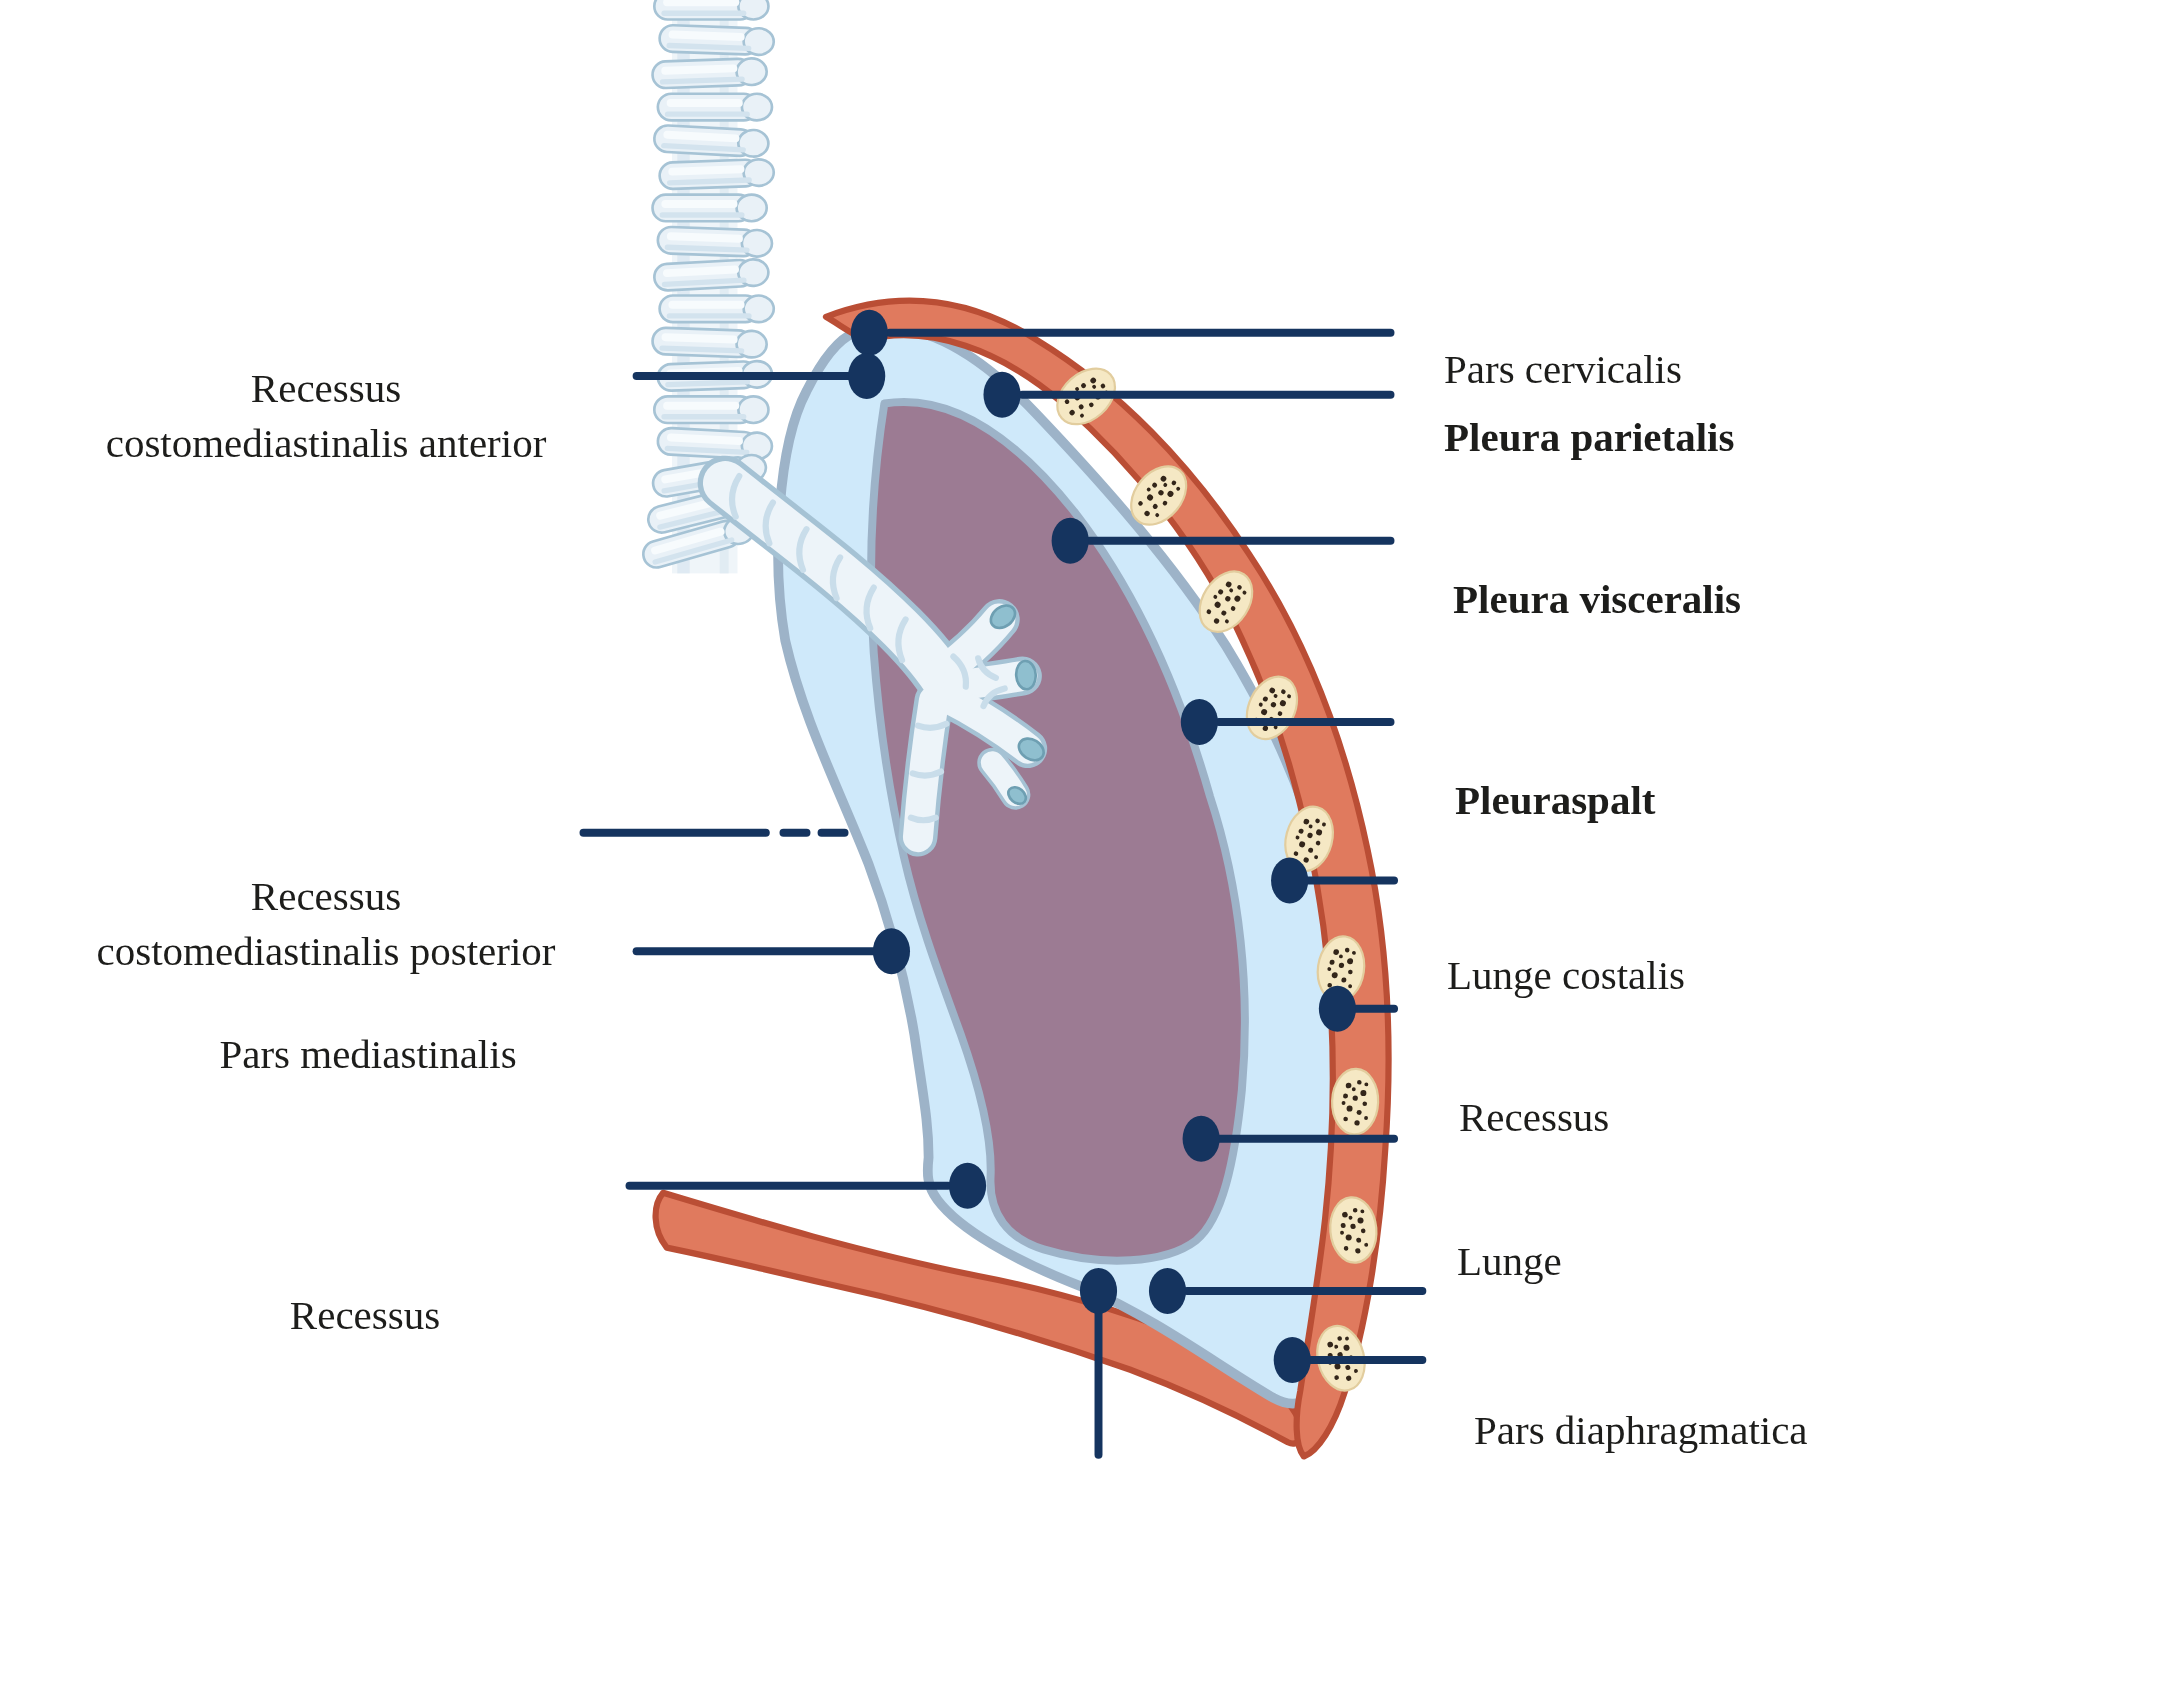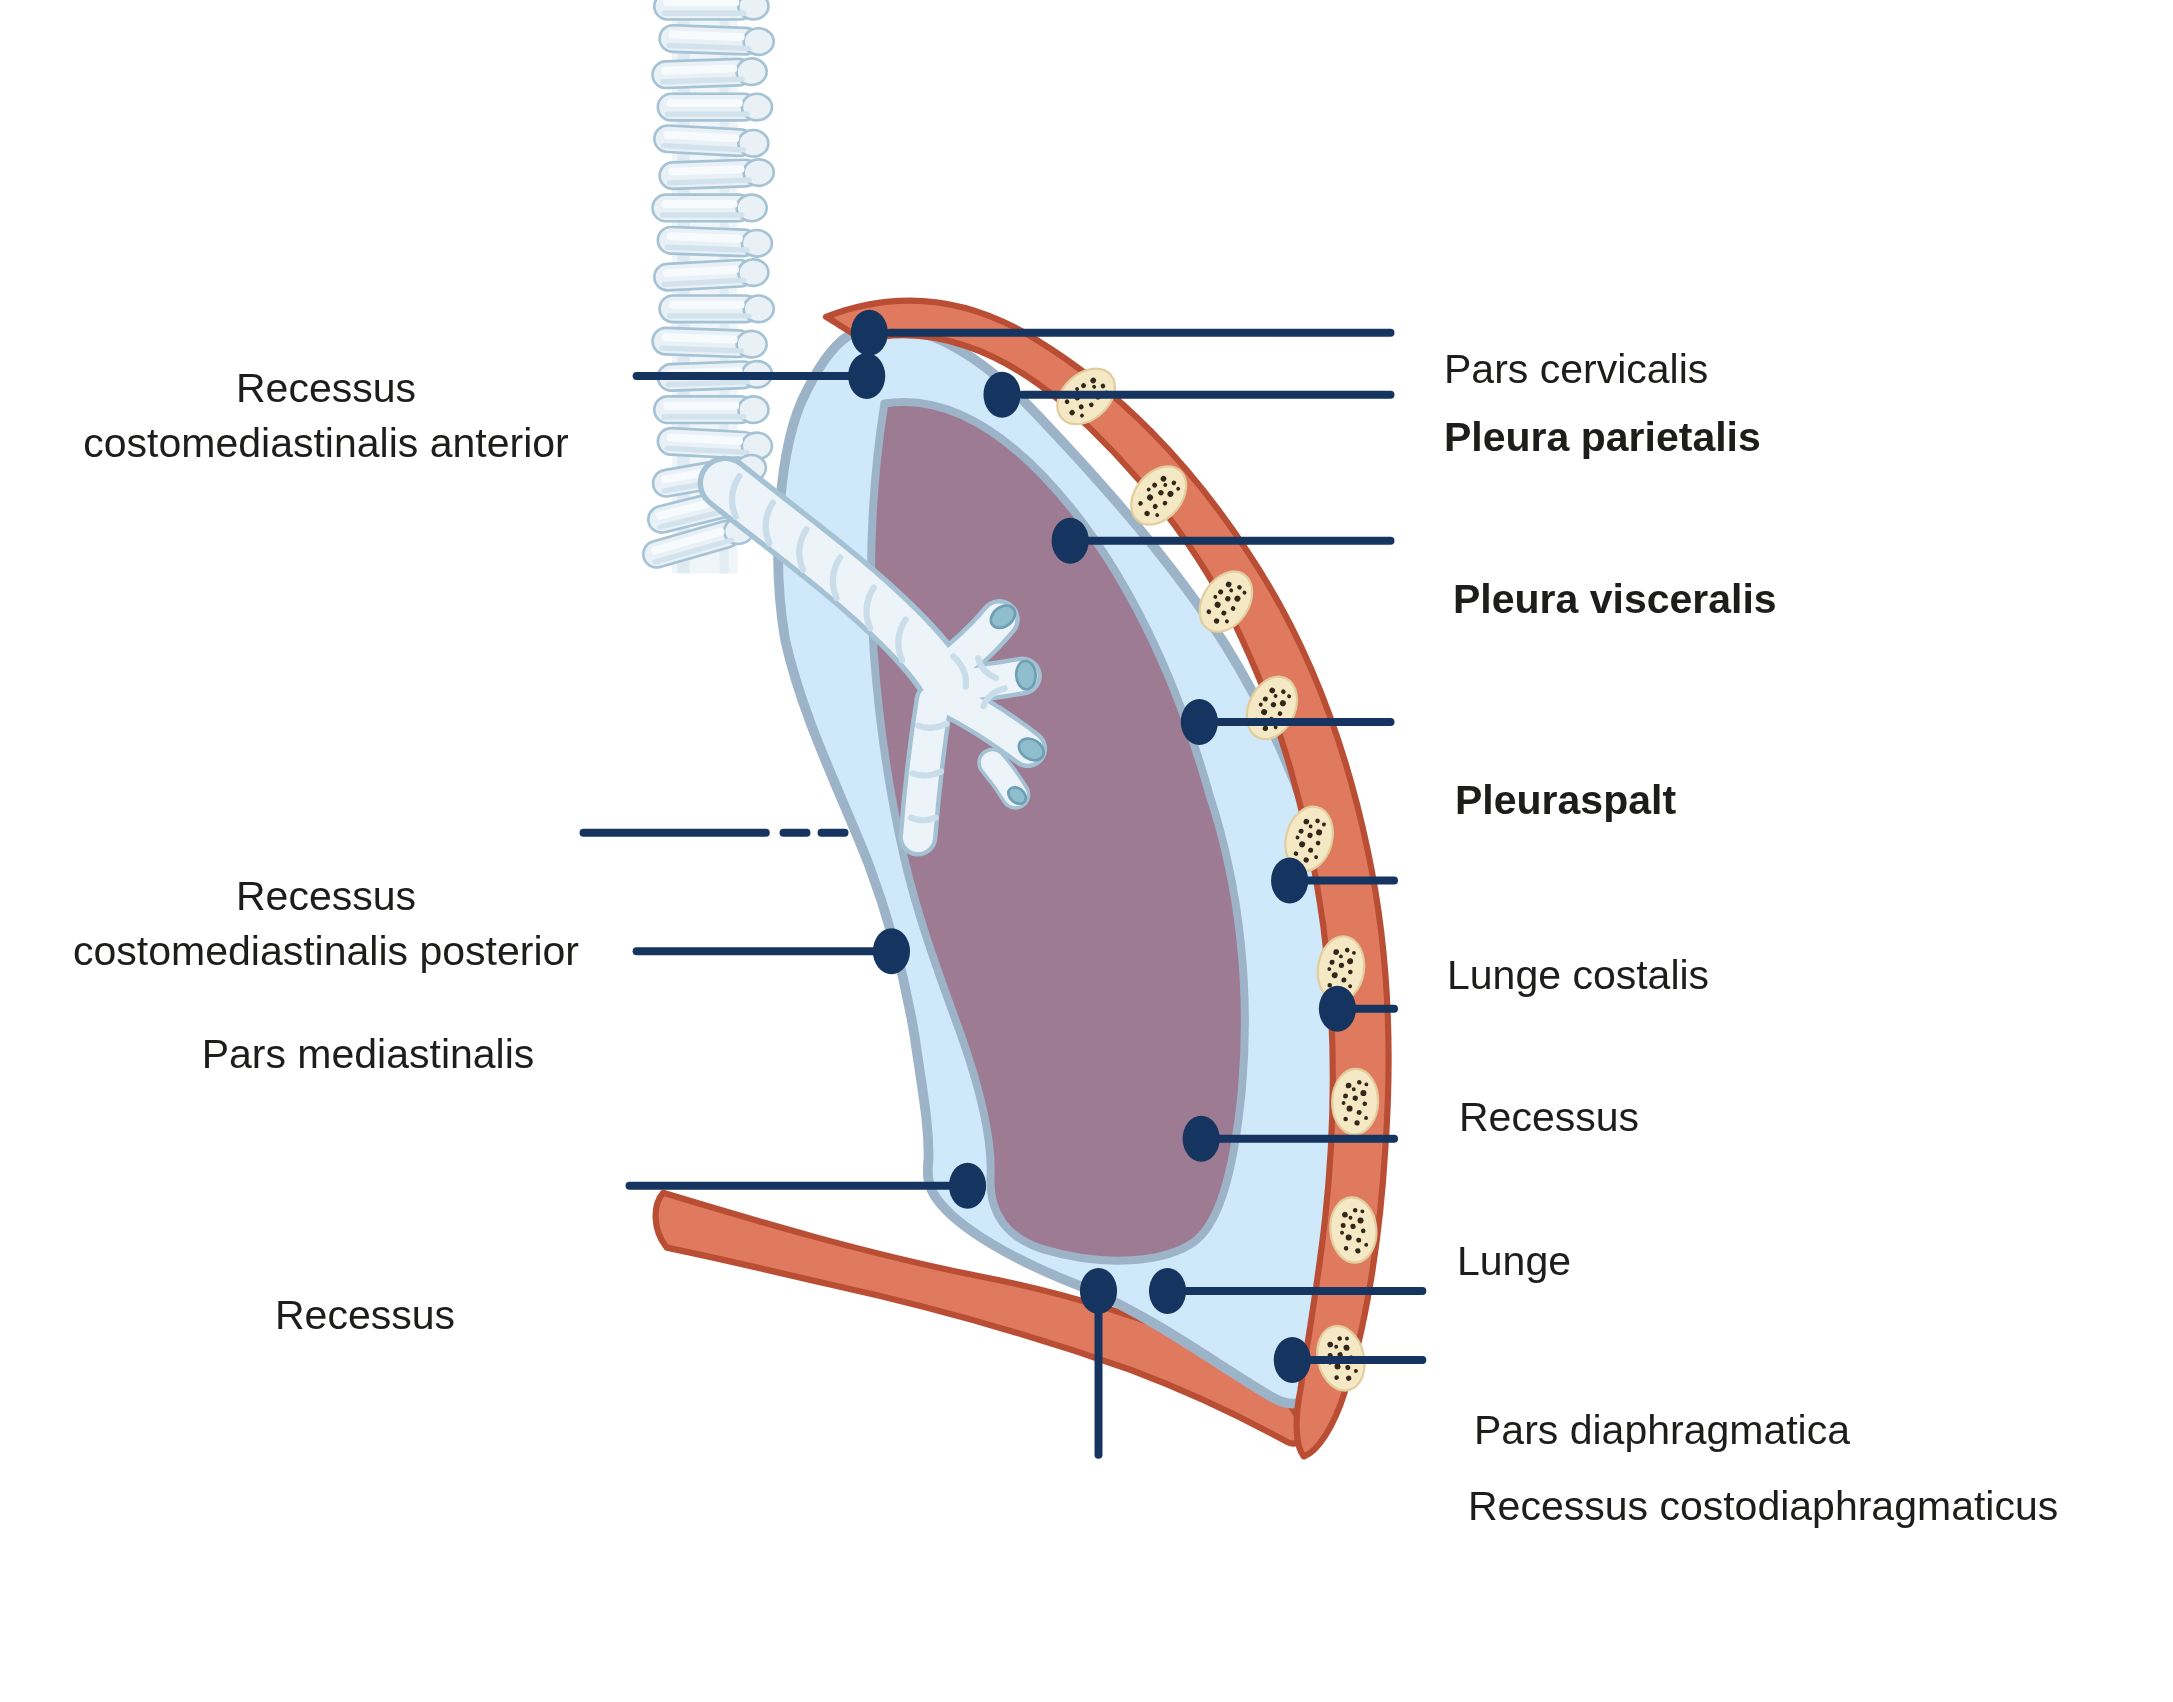--- a/index.html
+++ b/index.html
@@ -1,17 +1,17 @@
 <!DOCTYPE html>
 <html style="--bg: #FFFFFF; --ink: #1D1D1B; --navy: #15345F; --chest: #E07A5E; --chestEdge: #BA4E35; --pleuraFill: #CFE9FA; --pleuraEdge: #9DB3C8; --lungFill: #9C7B93; --ribFill: #F5E8C4; --ribEdge: #E2CD9E; --ribDot: #33261A; --bone: #E9F1F7; --boneShade: #D3E3EE; --boneStroke: #A6C3D5; --boneHi: #F7FBFD; --tube: #EDF4F9; --tubeEdge: #A5C2D4; --tubeRing: #C9DDEA; --opening: #8FBFCF; --openingEdge: #6E9FB2;"><head>
 <meta charset="utf-8">
 <style>
   html,body{margin:0;padding:0;background:#fff;}
   .canvas{position:relative;width:2174px;height:1537px;background:var(--bg,#fff);overflow:hidden;
-          font-family:Liberation Sans, sans-serif;}
+          font-family:Liberation Serif, serif;}
   .art{position:absolute;left:0;top:0;width:100%;height:100%;}
   .lbl{position:absolute;color:var(--ink,#1d1d1b);font-size:41px;line-height:55px;white-space:nowrap;}
   .lbl.bold{font-weight:700;text-align:center;}
   .lbl.right{transform:translateY(-50%);}
   .lbl.center{transform:translate(-50%,-50%);text-align:center;}
   .lbl span{display:block;}
 </style>
 </head>
 <body>
 
@@ -227,17 +227,16 @@
   </div>
 
   <div class="lbl right" style="left:1444px;top:369px">Pars cervicalis</div>
   <div class="lbl right bold" style="left:1444px;top:437px">Pleura parietalis</div>
   <div class="lbl right bold" style="left:1453px;top:599px">Pleura visceralis</div>
   <div class="lbl right bold" style="left:1455px;top:800px">Pleuraspalt</div>
   <div class="lbl right" style="left:1447px;top:975px">Lunge costalis</div>
   <div class="lbl right" style="left:1459px;top:1117px">Recessus</div>
   <div class="lbl right" style="left:1457px;top:1261px">Lunge</div>
   <div class="lbl right" style="left:1474px;top:1430px">Pars diaphragmatica</div>
-  <div class="lbl right" style="left:1468px;top:1506px">Recessus costodiaphragmaticus</div>
 
   <div class="lbl center" style="left:1105px;top:1649px">Diaphragma</div>
 </div>
 
 
 </body></html>

